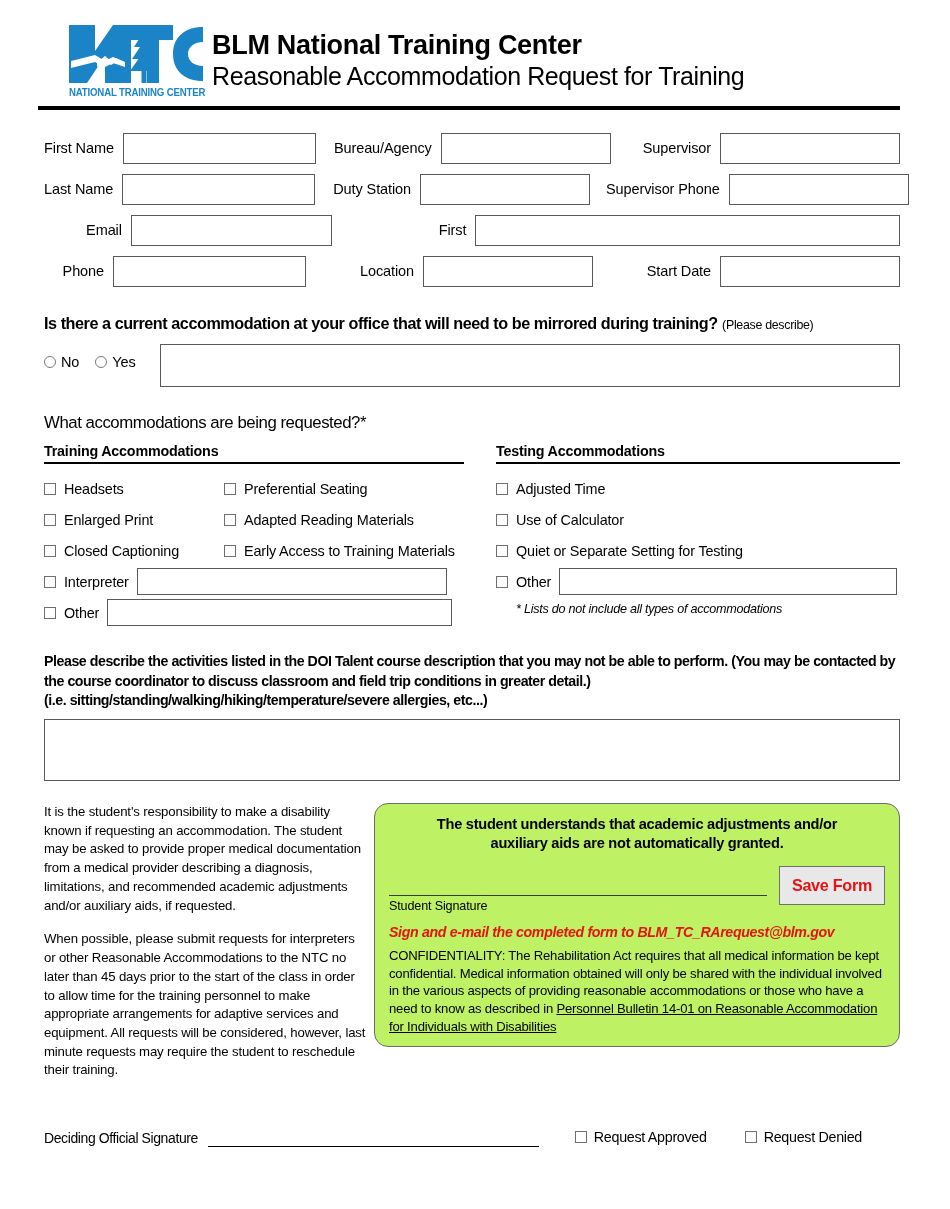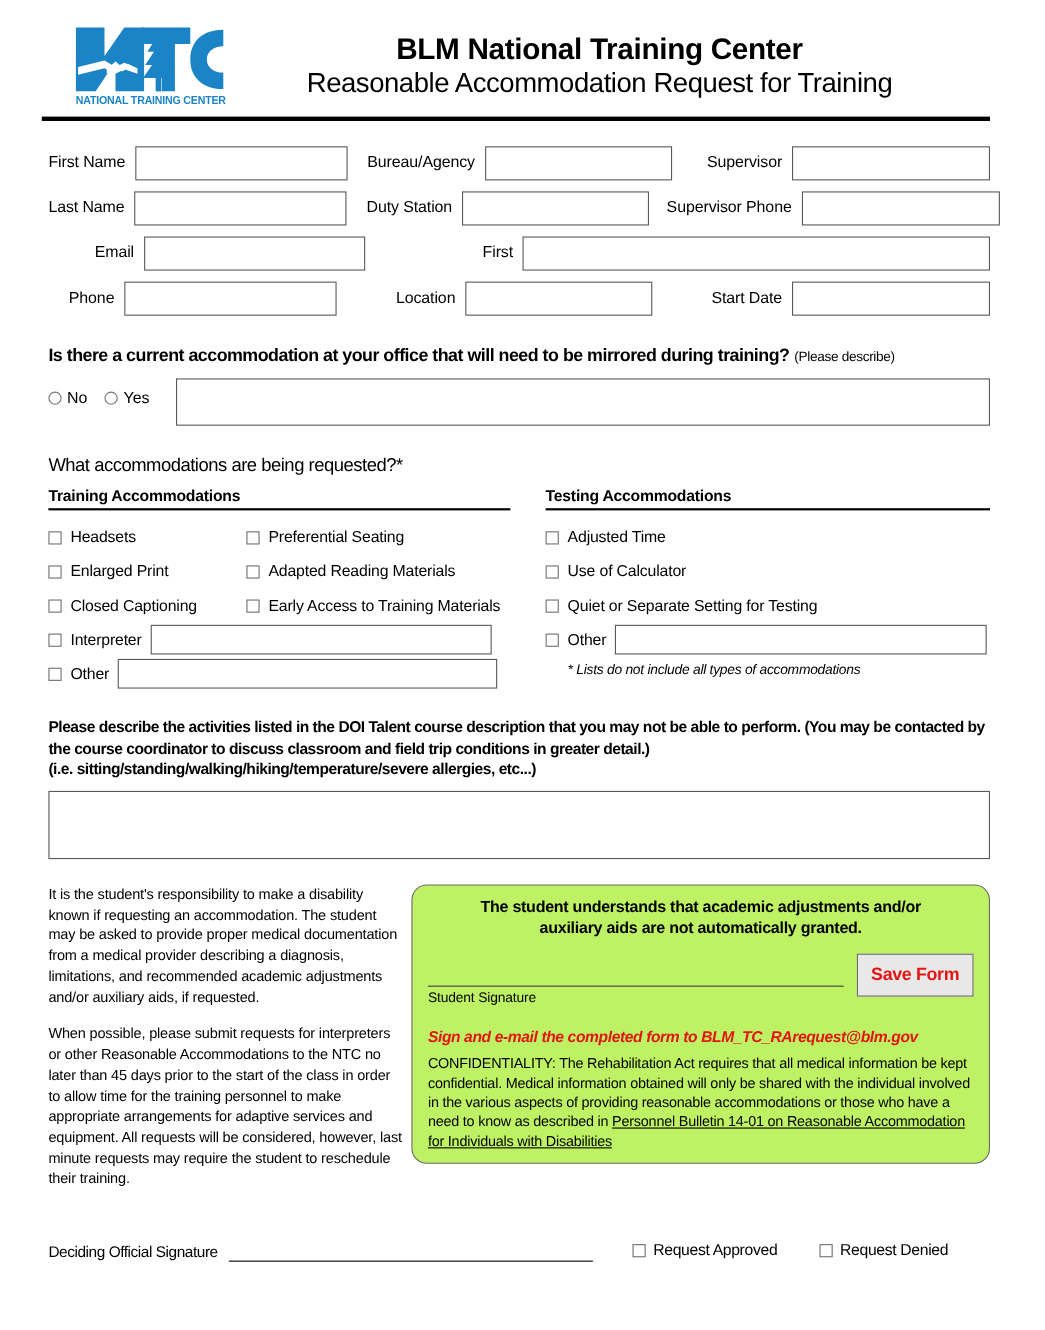--- a/index.html
+++ b/index.html
@@ -44,21 +44,20 @@
     font-size: 10.5px;
     font-weight: bold;
     letter-spacing: -0.2px;
     color: #1a84c7;
     transform: scaleX(0.92);
     margin-top: 1px;
     white-space: nowrap;
   }
   .titles {
     flex: 1 1 auto;
-    text-align: center;
     padding-right: 22px;
   }
   .title-main {
     font-size: 27px;
     font-weight: bold;
     letter-spacing: -0.3px;
     line-height: 1.12;
     white-space: nowrap;
   }
   .title-sub {
@@ -317,21 +316,21 @@
     margin-bottom: 8px;
     cursor: pointer;
     white-space: nowrap;
   }
   .email-line {
     color: #e31414;
     font-size: 14.2px;
     font-weight: bold;
     font-style: italic;
     letter-spacing: -0.35px;
-    margin-top: 21px;
+    margin-top: 11px;
     margin-bottom: 7px;
   }
   .conf-text {
     font-size: 13.1px;
     line-height: 1.36;
     letter-spacing: -0.2px;
   }
   .conf-text .u { text-decoration: underline; }
 
   

